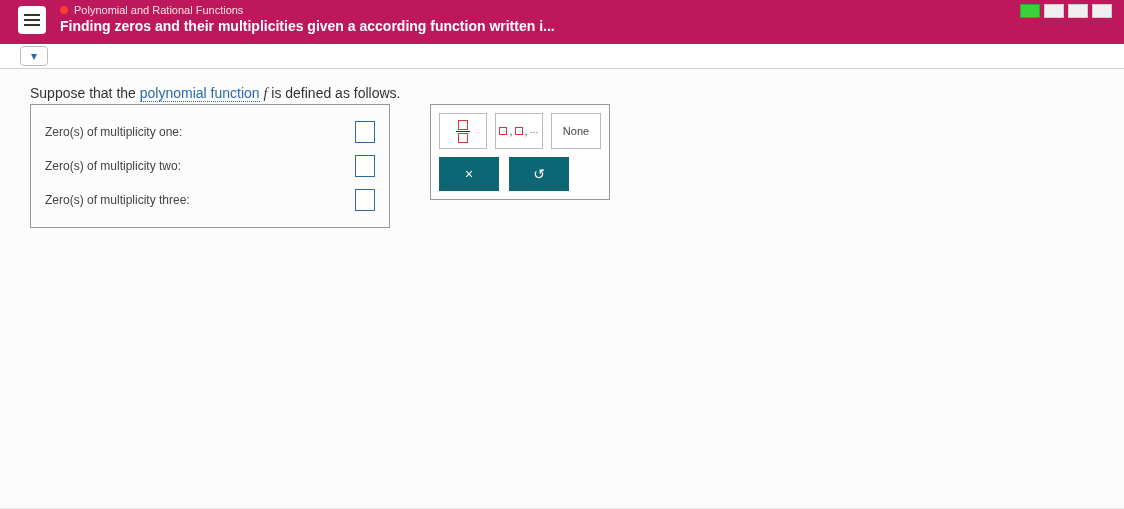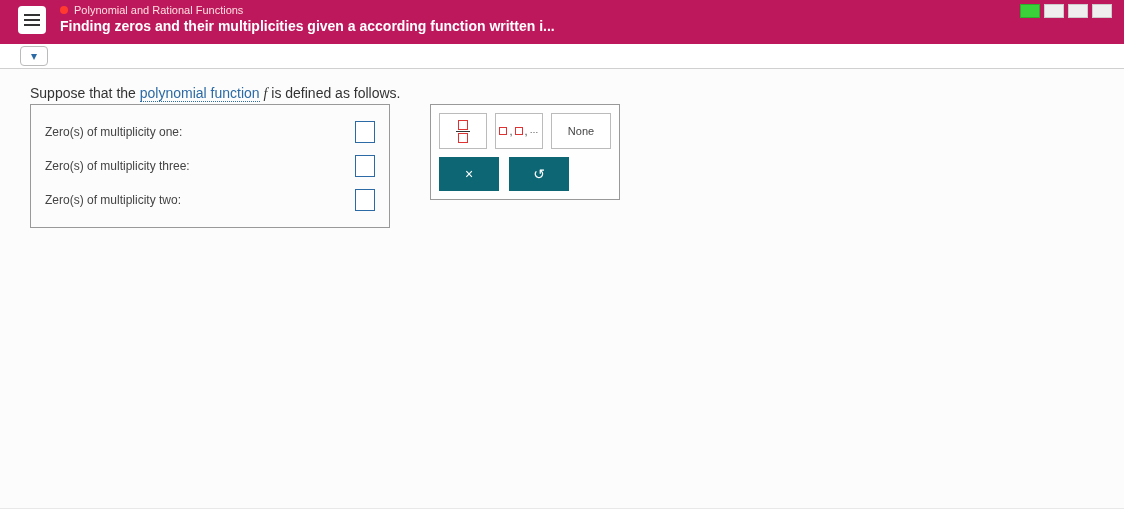--- a/index.html
+++ b/index.html
@@ -144,21 +144,21 @@
     border: 1px solid #bbb;
     background: #fff;
     display: flex;
     align-items: center;
     justify-content: center;
     font-size: 11px;
     color: #444;
     cursor: pointer;
     font-family: Verdana, sans-serif;
   }
-  .tool-btn.none { width: 60px; }
+  .tool-btn.none { width: 50px; }
   .action-row { display: flex; gap: 10px; }
   .action-btn {
     width: 60px; height: 34px;
     background: #0d6673;
     color: #fff;
     display: flex;
     align-items: center;
     justify-content: center;
     font-size: 14px;
     border: none;
@@ -224,25 +224,25 @@
 
 
   <div class="work-row">
 
     <div class="answer-box">
       <div class="answer-line">
         <span>Zero(s) of multiplicity one:</span>
         <span class="slot"></span>
       </div>
       <div class="answer-line">
+        <span>Zero(s) of multiplicity two:</span>
+        <span class="slot"></span>
+      </div>
+      <div class="answer-line">
         <span>Zero(s) of multiplicity three:</span>
-        <span class="slot"></span>
-      </div>
-      <div class="answer-line">
-        <span>Zero(s) of multiplicity two:</span>
         <span class="slot"></span>
       </div>
     </div>
 
     <div class="tool-panel">
       <div class="tool-row">
         <div class="tool-btn">
           <span class="frac">
             <span class="num"></span>
               <span class="bar"></span>

